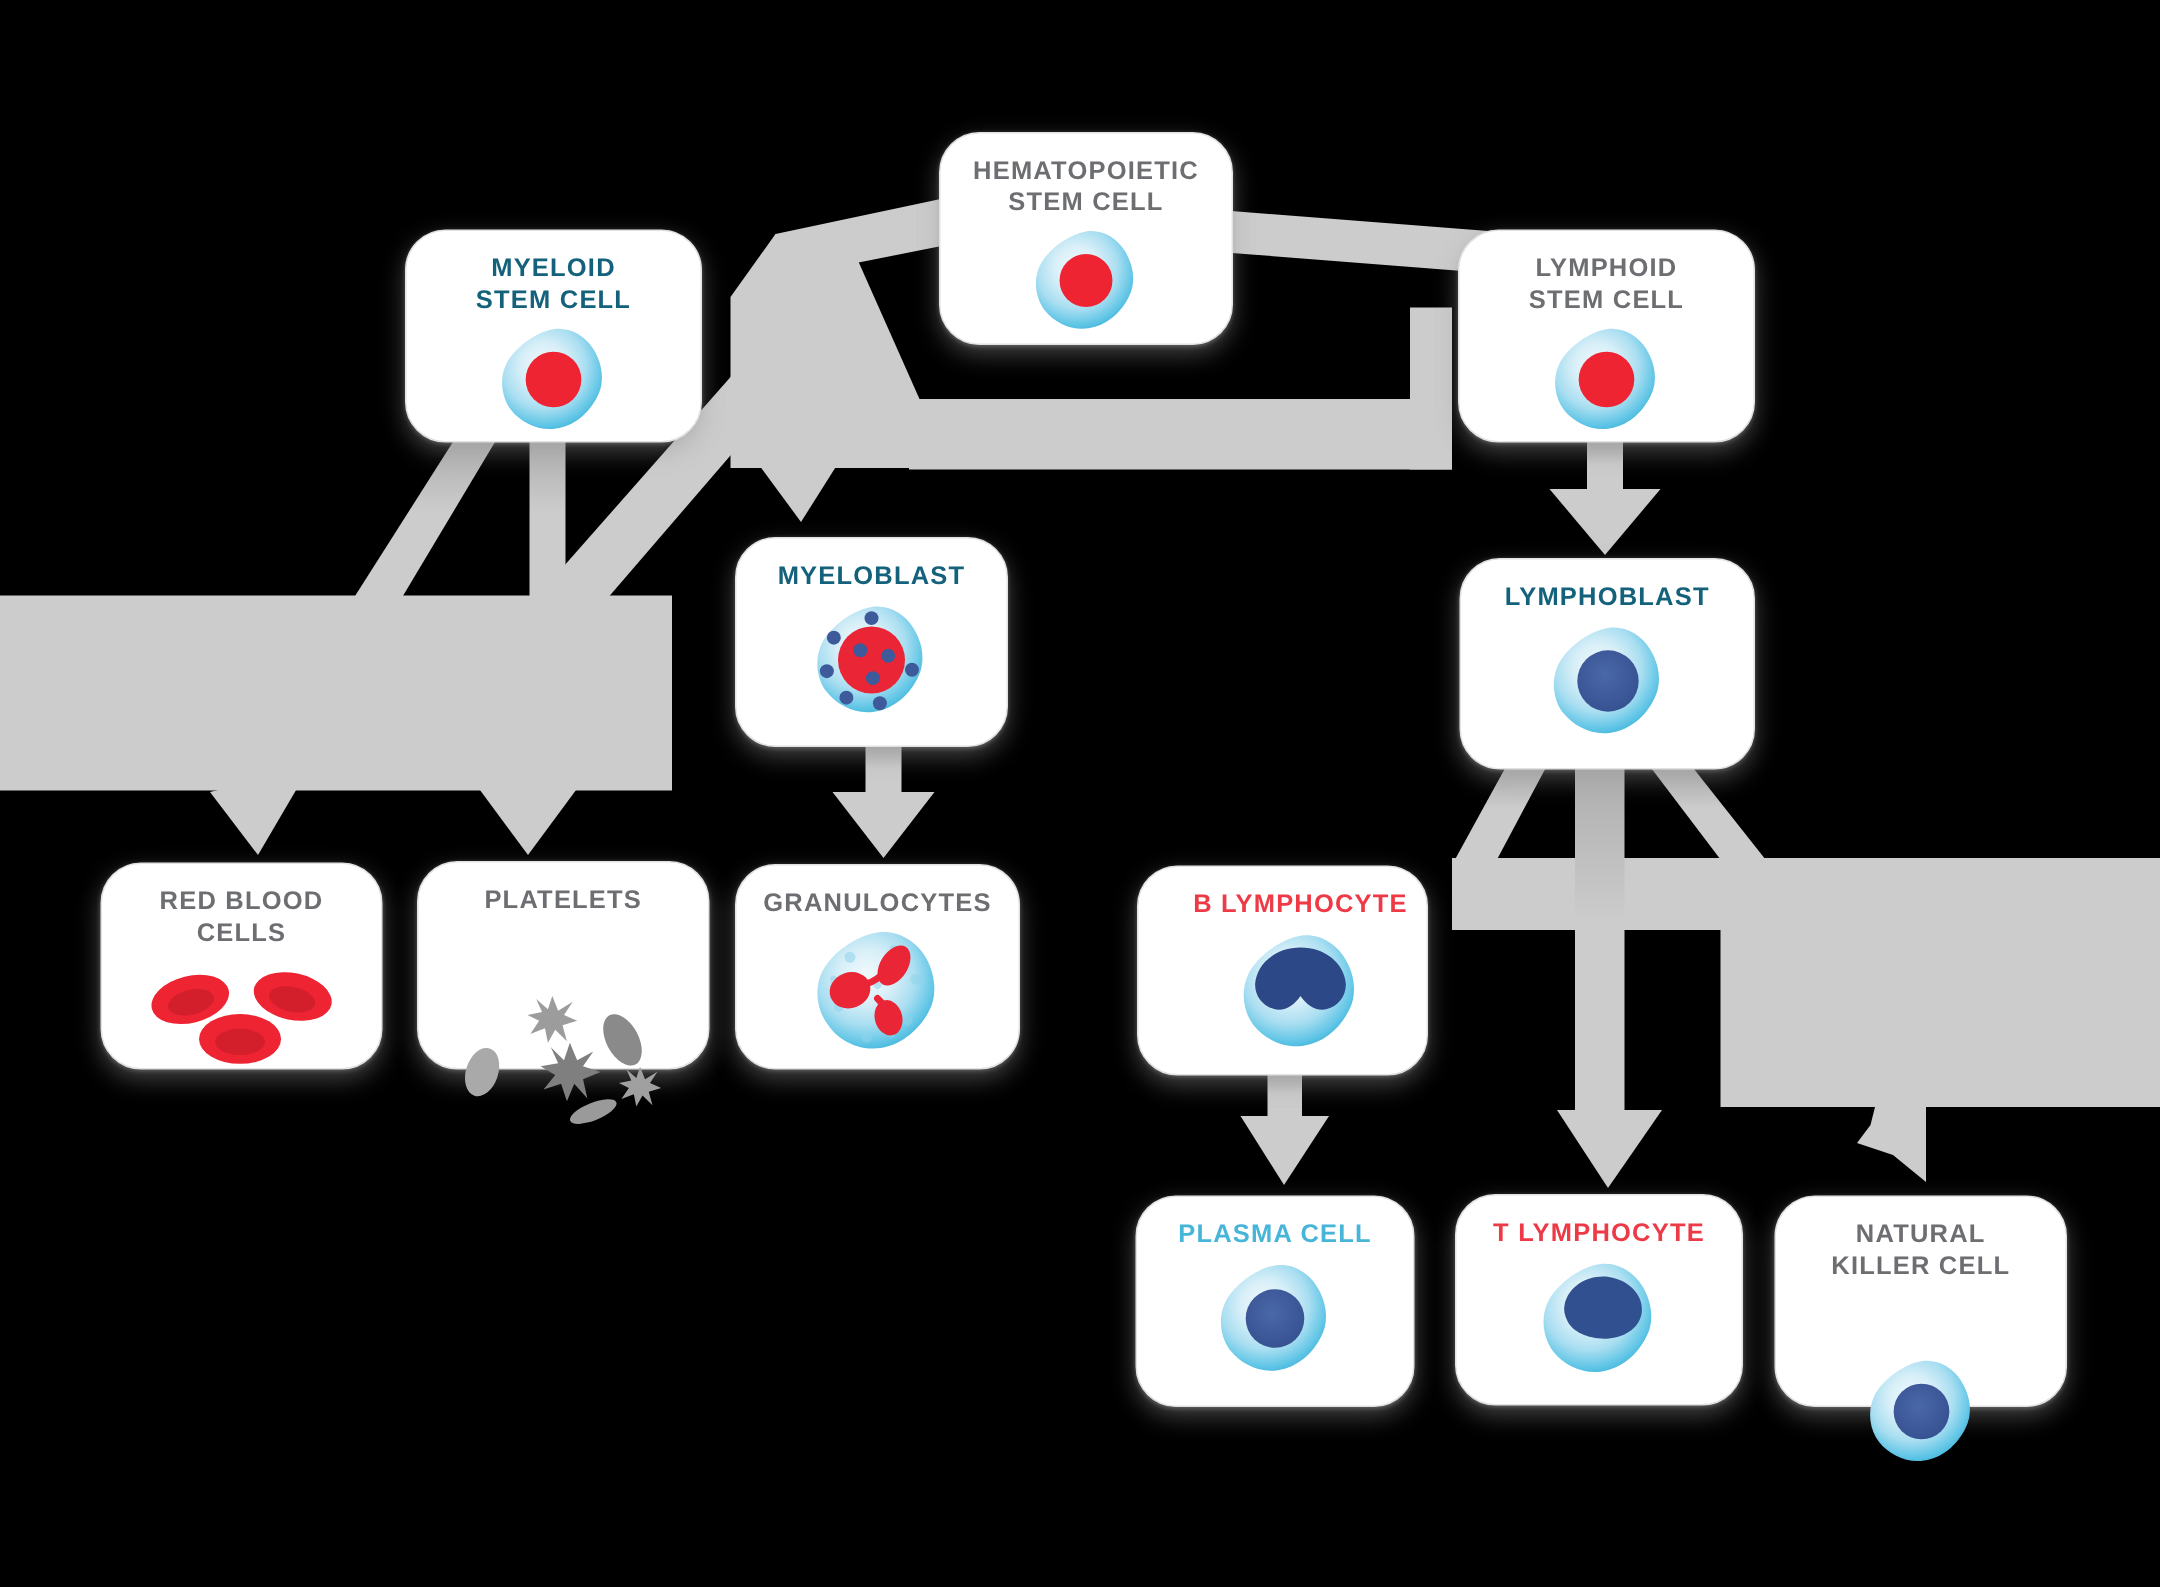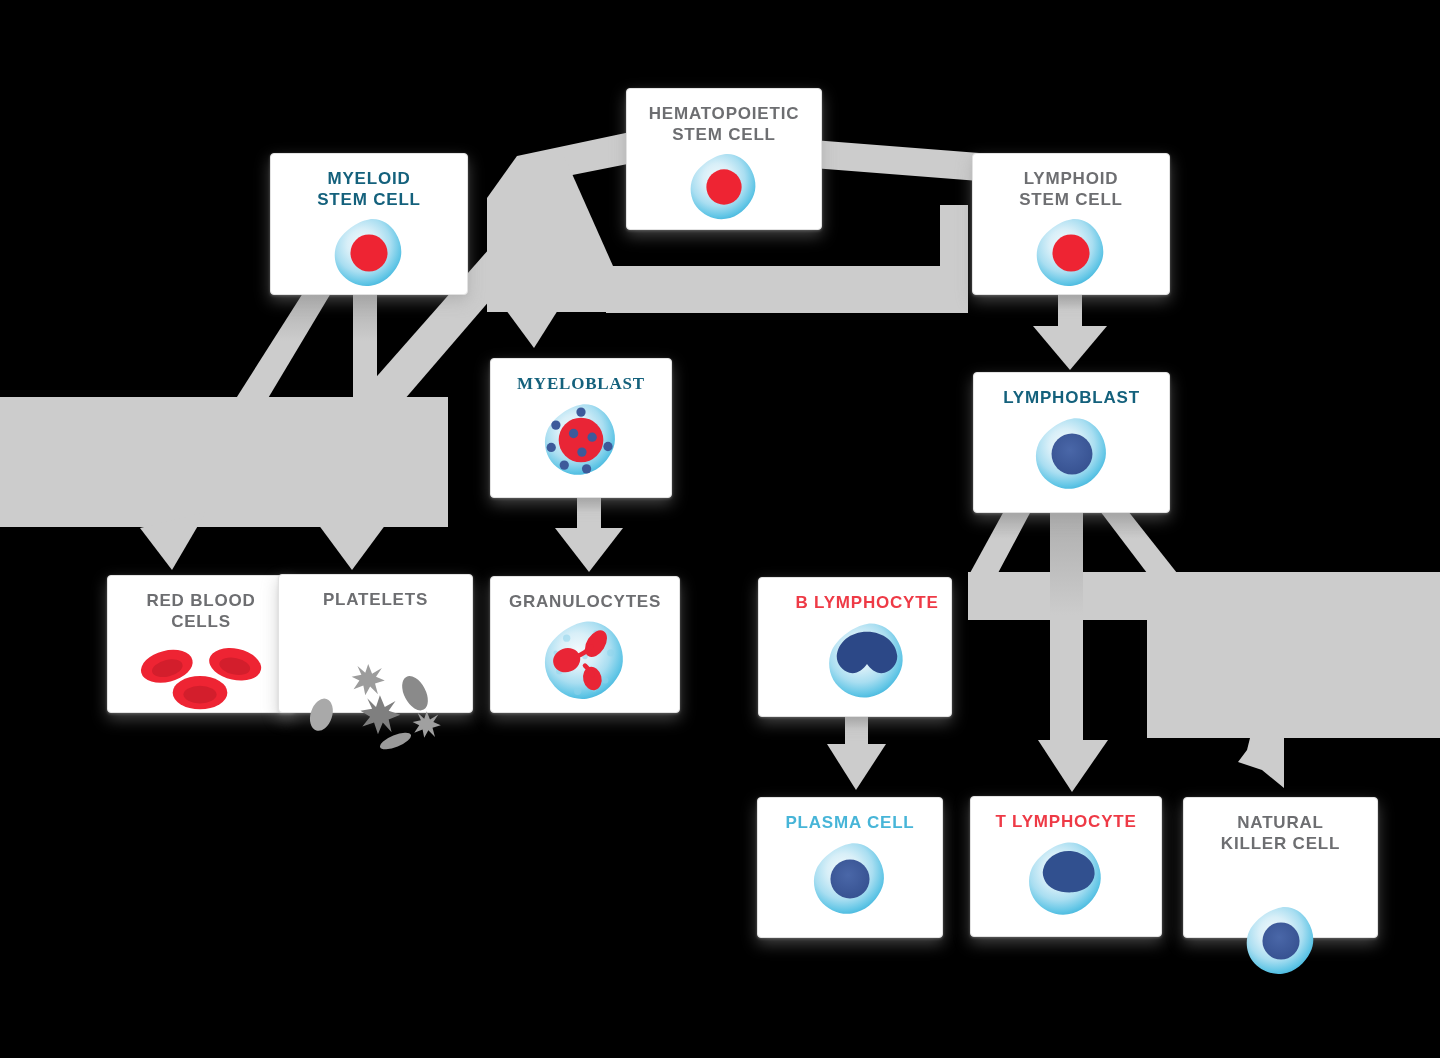--- a/index.html
+++ b/index.html
@@ -11,21 +11,21 @@
     width:1440px;height:1058px;position:relative;overflow:hidden;
     background:var(--background);
     font-family:"Liberation Sans", sans-serif;
   }
   #arrows{position:absolute;left:0;top:0;z-index:1;}
   #arrows polygon{fill:var(--arrow);}
   #arrows polygon.shaded{fill:url(#stemShade);}
   .node{
     position:absolute;z-index:2;box-sizing:border-box;
     background:var(--node-box);
-    border:1px solid #e2e2e2;border-radius:4px;
+    border:1px solid #e2e2e2;border-radius:27px;
     box-shadow:0 6px 16px rgba(150,150,150,.45), 0 1px 3px rgba(190,190,190,.35);
     display:flex;flex-direction:column;align-items:center;
     padding-top:15px;
   }
   .node .label{
     font-weight:700;font-size:17px;line-height:1.22;letter-spacing:.8px;
     text-align:center;white-space:pre-line;user-select:none;
   }
   .node .cell{margin-top:5px;flex:0 0 auto;}
 </style>
@@ -103,21 +103,21 @@
 
 <div class="node" style="left:972px;top:153px;width:198px;height:142px;">
   <div class="label" style="color: rgb(109, 110, 113);">LYMPHOID
 STEM CELL</div>
   <svg class="cell" width="80" height="76" viewBox="0 0 90 86">
     <path fill="url(#cellBlue)" d="M45 5 C57 3 69 10 75 20 C82 31 84 45 78 56 C72 68 61 78 47 80 C34 82 21 76 13 66 C6 57 4 43 9 32 C15 19 32 7 45 5 Z"></path>
     <circle cx="45" cy="43" r="21" fill="#ee2433"></circle>
   </svg>
 </div>
 
-<div class="node" style="left:490px;top:358px;width:182px;height:140px;font-family:Liberation Serif, serif;">
+<div class="node" style="left:490px;top:358px;width:182px;height:140px;">
   <div class="label" style="color: rgb(20, 97, 124);">MYELOBLAST</div>
   <svg class="cell" width="84" height="80" viewBox="0 0 90 86">
     <path fill="url(#cellBlue)" d="M45 5 C57 3 69 10 75 20 C82 31 84 45 78 56 C72 68 61 78 47 80 C34 82 21 76 13 66 C6 57 4 43 9 32 C15 19 32 7 45 5 Z"></path>
     <circle cx="45" cy="43" r="24" fill="#e92536"></circle>
     <g fill="#3d5a9a">
       <circle cx="45" cy="13" r="5"></circle>
         <circle cx="18" cy="27" r="5"></circle>
         <circle cx="13" cy="51" r="5"></circle>
       <circle cx="27" cy="70" r="5"></circle>
         <circle cx="51" cy="74" r="5"></circle>
@@ -130,21 +130,21 @@
 </div>
 
 <div class="node" style="left:973px;top:372px;width:197px;height:141px;">
   <div class="label" style="color: rgb(20, 97, 124);">LYMPHOBLAST</div>
   <svg class="cell" width="84" height="80" viewBox="0 0 90 86">
     <path fill="url(#cellBlue)" d="M45 5 C57 3 69 10 75 20 C82 31 84 45 78 56 C72 68 61 78 47 80 C34 82 21 76 13 66 C6 57 4 43 9 32 C15 19 32 7 45 5 Z"></path>
     <circle cx="45" cy="43" r="22" fill="url(#navyGrad)"></circle>
   </svg>
 </div>
 
-<div class="node" style="left:67px;top:575px;width:188px;height:138px;margin-left:40px;">
+<div class="node" style="left:67px;top:575px;width:188px;height:138px;">
   <div class="label" style="color: rgb(109, 110, 113);">RED BLOOD
 CELLS</div>
   <svg class="cell" width="148" height="82" viewBox="0 0 150 84">
     <g transform="translate(40,30) rotate(-14)">
       <ellipse rx="27" ry="16" fill="#ee2433"></ellipse>
         <ellipse cy="2" rx="16" ry="8.5" fill="#d31e2c"></ellipse>
     </g>
     <g transform="translate(110,28) rotate(12)">
       <ellipse rx="27" ry="16" fill="#ee2433"></ellipse>
         <ellipse cy="2" rx="16" ry="8.5" fill="#d31e2c"></ellipse>

